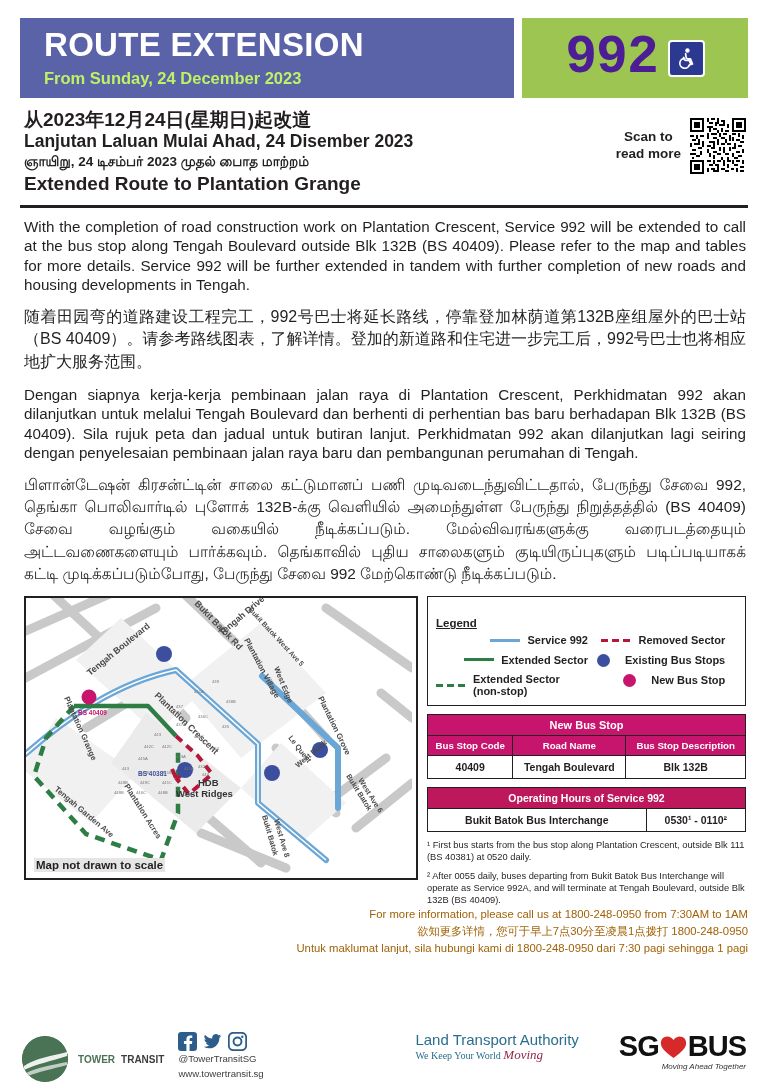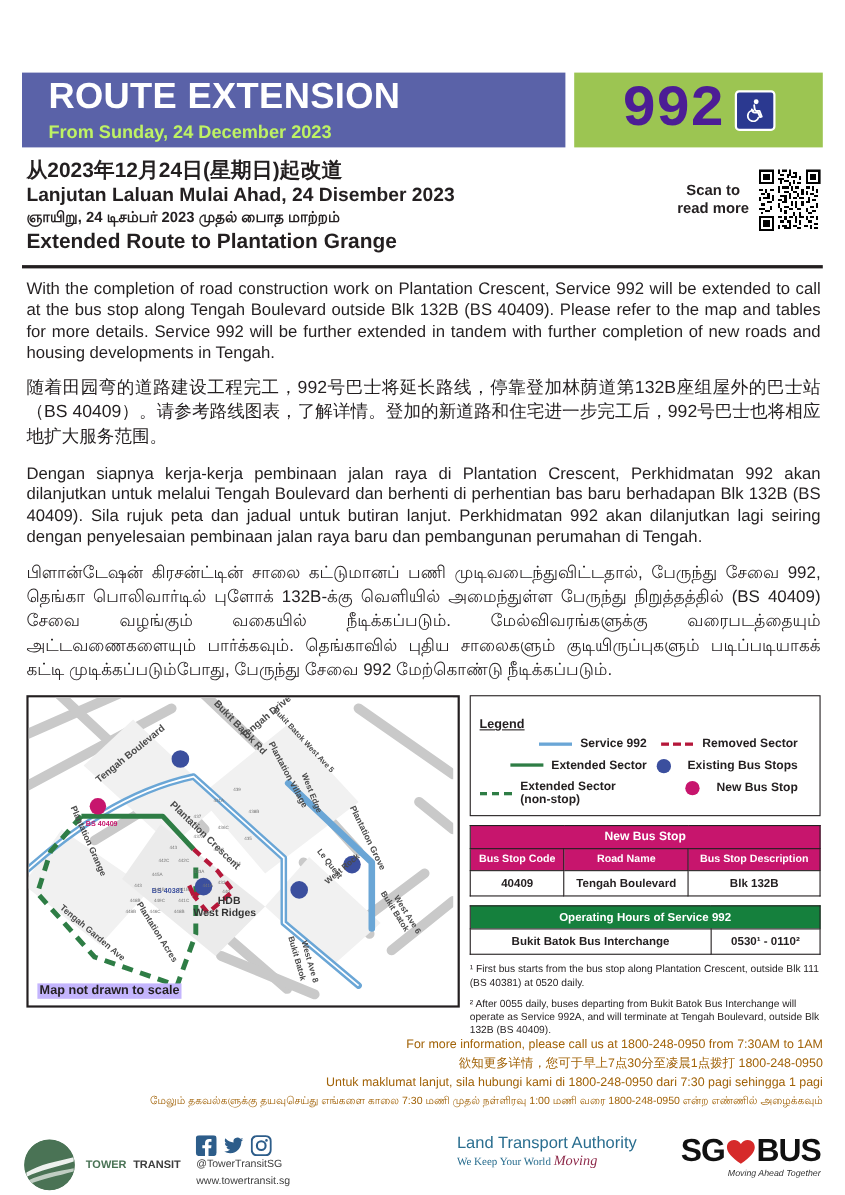--- a/index.html
+++ b/index.html
@@ -1,21 +1,21 @@
 <!DOCTYPE html>
 <html><head>
 <meta charset="utf-8">
 <style>
   html,body{margin:0;padding:0;background:#ffffff;}
   body{width:768px;height:1086px;font-family:"Liberation Sans",sans-serif;color:#231f20;position:relative;overflow:hidden;}
 
   .poster{position:absolute;left:0;top:0;width:768px;height:1086px;box-sizing:border-box;padding:18px 20px 0 20px;}
 
   
-  .hdr{display:flex;height:68px;gap:8px;margin-top:48px;}
+  .hdr{display:flex;height:80px;gap:8px;}
   .hdr-left{flex:1;background:#5a62a8;display:flex;flex-direction:column;justify-content:center;padding-left:24px;box-sizing:border-box;}
   .hdr-title{color:#fff;font-size:33px;font-weight:bold;letter-spacing:.3px;line-height:1.05;}
   .hdr-sub{color:#bef264;font-size:16.5px;font-weight:bold;margin-top:7px;}
   .hdr-right{width:226px;background:#9cc552;display:flex;align-items:center;justify-content:center;gap:10px;}
   .svc-no{font-size:53px;font-weight:bold;color:#4c1d95;letter-spacing:-1px;line-height:1;font-family:Liberation Mono, monospace;}
   .wheel{width:33px;height:33px;background:#2b3990;border-radius:4px;border:2px solid #fff;display:flex;align-items:center;justify-content:center;}
   .wheel svg{display:block;}
 
   
   .subhead{display:flex;justify-content:space-between;align-items:flex-start;padding:10px 2px 6px 4px;}
@@ -32,21 +32,21 @@
 
   
   .para{font-size:15.2px;line-height:1.28;text-align:justify;margin:0 2px 11px 4px;color:#231f20;}
   .para-cn{font-size:16px;line-height:1.42;}
   .para-ta{font-size:15.4px;line-height:1.45;}
 
   
   .midrow{display:flex;gap:9px;margin:2px 2px 0 4px;}
   .mapbox{width:390px;height:280px;border:2px solid #231f20;background:#ffffff;position:relative;overflow:hidden;}
   .mapbox svg{display:block;}
-  .scale-note{position:absolute;left:8px;bottom:6px;font-size:11.5px;font-weight:bold;color:#231f20;background:#c4b5fd;padding:1px 2px;}
+  .scale-note{position:absolute;left:8px;bottom:6px;font-size:11.5px;font-weight:bold;color:#231f20;background:#e5e5e5;padding:1px 2px;}
 
   .panel{flex:1;display:flex;flex-direction:column;}
 
   .legend{border:1.5px solid #231f20;padding:20px 8px 7px 8px;}
   .legend-title{font-size:11.5px;font-weight:bold;text-decoration:underline;margin-bottom:5px;}
   .legend-grid{display:flex;}
   .legend-col{display:flex;flex-direction:column;gap:7px;}
   .legend-col:first-child{width:152px;}
   .legend-item{display:flex;align-items:center;gap:7px;font-size:11px;font-weight:bold;line-height:1.12;justify-content:flex-end;}
   .swatch{width:30px;flex:0 0 30px;display:flex;align-items:center;justify-content:center;}
@@ -58,21 +58,21 @@
   .dot{width:13px;height:13px;border-radius:50%;}
   .dot-blue{background:#3b4f9e;}
   .dot-pink{background:#c7156d;}
 
   table{border-collapse:collapse;width:100%;}
   .tbl{margin-top:8px;border:1.5px solid #231f20;}
   .tbl th,.tbl td{border:1px solid #231f20;text-align:center;}
   .th-pink{background:#c7156d;color:#fff;font-size:11px;font-weight:bold;padding:4px 2px;}
   .th-pink-sm{background:#c7156d;color:#fff;font-size:9.7px;font-weight:bold;padding:4px 1px;}
   .td-cell{font-size:10.5px;font-weight:bold;padding:5px 2px;color:#231f20;}
-  .th-blue{background:#15803d;color:#fff;font-size:10.5px;font-weight:bold;padding:4px 2px;}
+  .th-blue{background:#be185d;color:#fff;font-size:10.5px;font-weight:bold;padding:4px 2px;}
 
   .fnote{font-size:9.3px;line-height:1.3;margin-top:7px;color:#231f20;text-align:left;}
 
   
   .ftxt{text-align:right;color:#a16207;}
   .ftxt .l1{font-size:11.3px;line-height:1.5;}
   .ftxt .l2{font-size:11.3px;line-height:1.55;}
   .ftxt .l4{font-size:9.6px;line-height:1.6;}
 
   
@@ -432,21 +432,20 @@
 
       <div class="fnote">¹ First bus starts from the bus stop along Plantation Crescent, outside Blk 111 (BS 40381) at 0520 daily.</div>
       <div class="fnote">² After 0055 daily, buses departing from Bukit Batok Bus Interchange will operate as Service 992A, and will terminate at Tengah Boulevard, outside Blk 132B (BS 40409).</div>
     </div>
   </div>
 
   <div class="ftxt">
     <div class="l1">For more information, please call us at 1800-248-0950 from 7:30AM to 1AM</div>
     <div class="l2">欲知更多详情，您可于早上7点30分至凌晨1点拨打 1800-248-0950</div>
     <div class="l2">Untuk maklumat lanjut, sila hubungi kami di 1800-248-0950 dari 7:30 pagi sehingga 1 pagi</div>
-    <div class="l4">மேலும் தகவல்களுக்கு தயவுசெய்து எங்களை காலை 7:30 மணி முதல் நள்ளிரவு 1:00 மணி வரை 1800-248-0950 என்ற எண்ணில் அழைக்கவும்</div>
   </div>
 
 </div>
 
 <div class="logobar">
   <div class="tt-logo">
     <div class="tt-circ">
       <svg class="tt-words" viewBox="0 0 46 46">
         <circle cx="23" cy="23" r="23" fill="#4a7355"></circle>
         <path d="M2 30 C 14 22, 30 20, 45 16 L 45 20 C 30 25, 14 28, 2 34 Z" fill="#ffffff" opacity=".9"></path>

